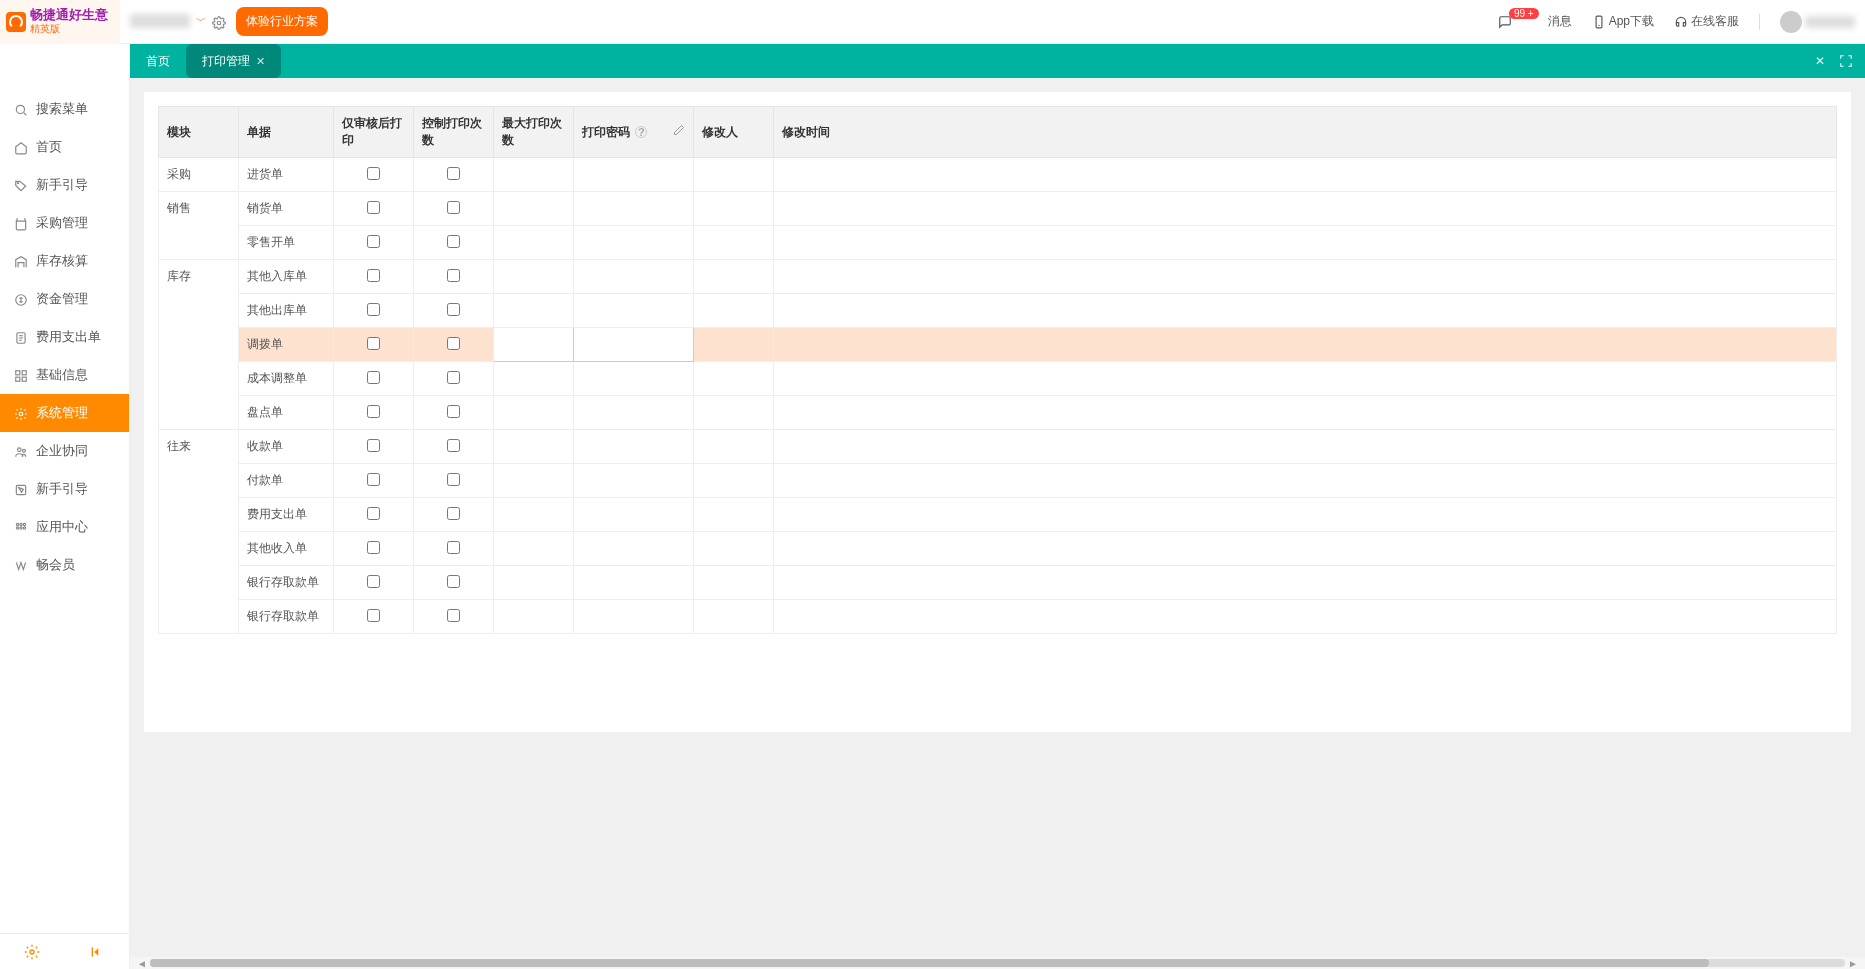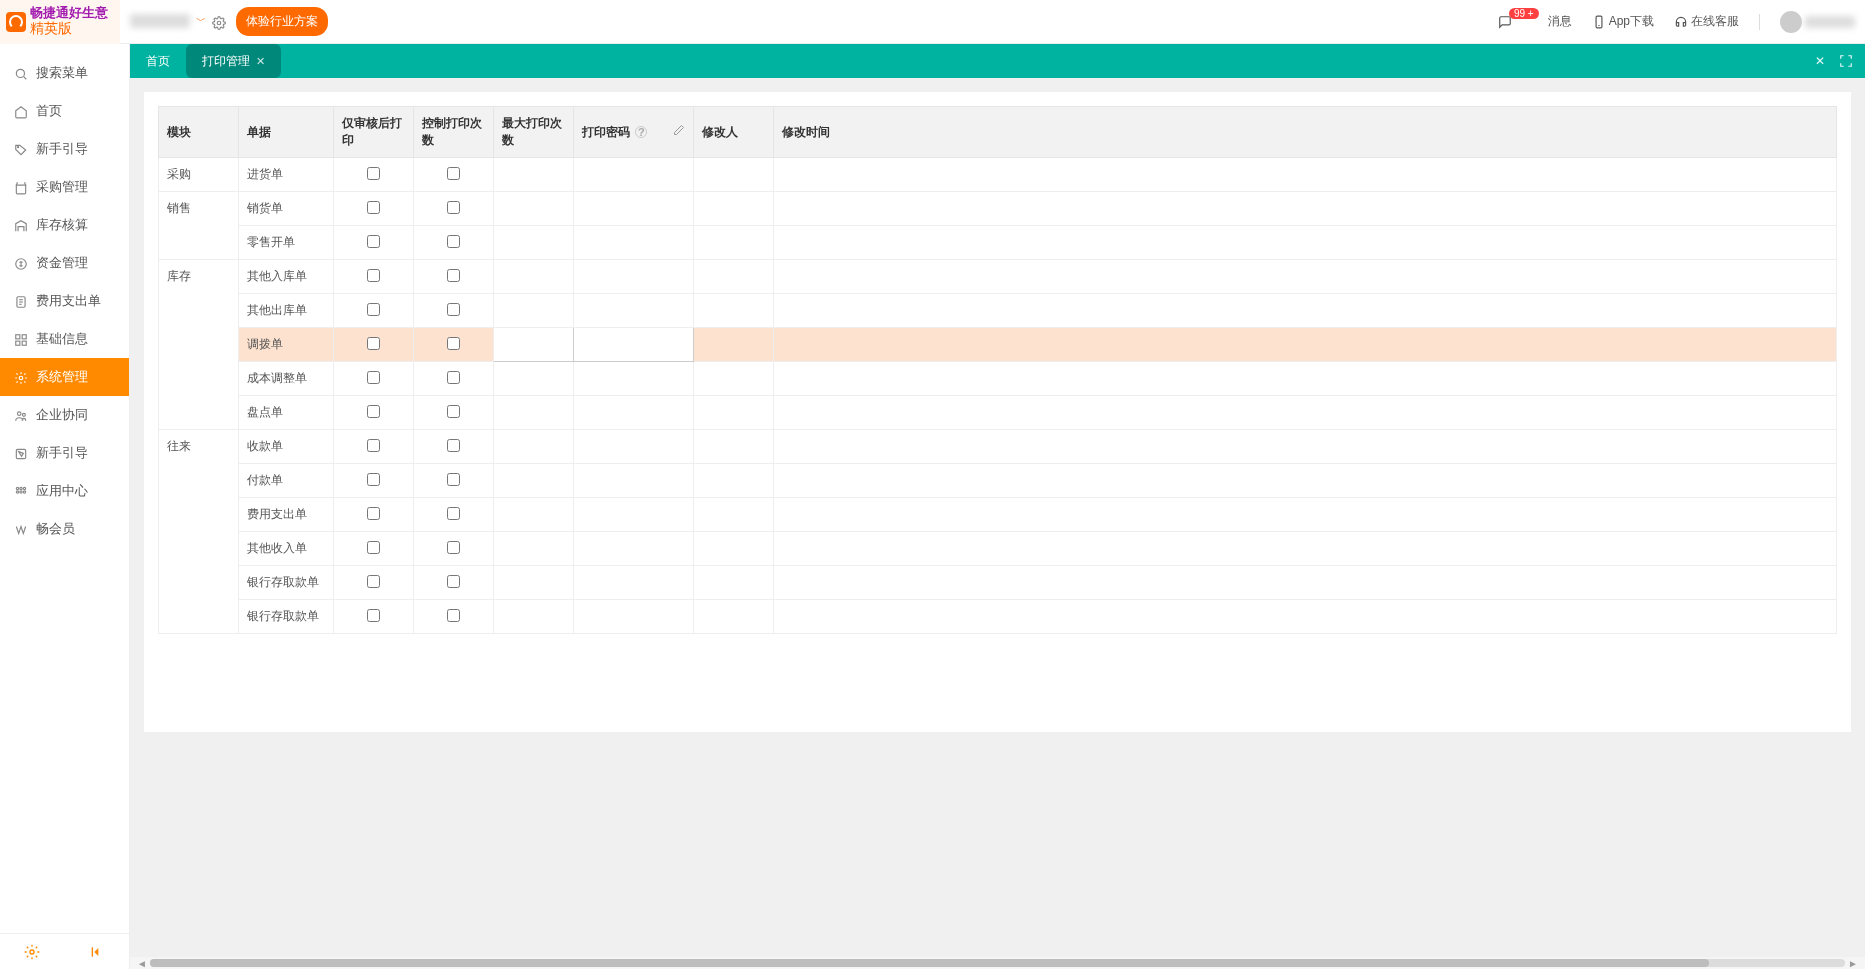--- a/index.html
+++ b/index.html
@@ -2,37 +2,37 @@
 <html><head>
 <meta charset="utf-8">
 <style>
   * { margin:0; padding:0; box-sizing:border-box; }
   body { font-family: "Microsoft YaHei","PingFang SC",Arial,sans-serif; font-size:12px; color:#333; background:#fff; overflow:hidden; }
   .topbar { height:44px; display:flex; align-items:center; padding:0 10px; border-bottom:1px solid #eee; }
   .logo-block { display:flex; align-items:center; width:120px; background:#fff6ef; height:44px; padding-left:6px; margin:-0px -10px 0 -10px; }
   .logo-ico { width:20px; height:20px; background:#ff6a00; border-radius:4px; margin-right:4px; position:relative; }
   .logo-ico::after { content:""; position:absolute; width:10px; height:10px; border:2px solid #fff; border-radius:50%; top:3px; left:3px; border-bottom-color:transparent;}
   .logo-txt { color:#a21caf; font-weight:bold; font-size:13px; line-height:1; }
-  .logo-sub { font-size:14px; color:#ff6a00; display:block; }
+  .logo-sub { font-size:10px; color:#ff6a00; display:block; }
   .blurred { filter:blur(3px); background:#ddd; color:#999; border-radius:2px; display:inline-block; }
   .entity-sel { margin-left:20px; display:flex; align-items:center; gap:6px; color:#777; }
   .entity-sel .blurred { width:60px; height:14px; }
   .chev { color:#ff6a00; font-size:10px; }
   .gear-sm { color:#888; font-size:14px; }
-  .btn-orange { background:#ff6a00; color:#fff; border:none; border-radius:13px; padding:6px 10px; font-size:12px; margin-left:10px; cursor:pointer;}
+  .btn-orange { background:#ff6a00; color:#fff; border:none; border-radius:8px; padding:6px 10px; font-size:12px; margin-left:10px; cursor:pointer;}
   .top-spacer { flex:1; }
   .top-actions { display:flex; align-items:center; gap:20px; color:#555; font-size:12px; }
   .top-actions .itm { display:flex; align-items:center; gap:3px; cursor:pointer; }
   .ico { width:14px; height:14px; display:inline-block; vertical-align:middle; }
   .badge { background:#ff4040; color:#fff; font-size:10px; border-radius:8px; padding:0 5px; position:relative; top:-8px; left:-6px;}
   .avatar { width:22px; height:22px; border-radius:50%; background:#ccc; }
   .divider-v { width:1px; height:16px; background:#ddd; }
   .app { display:flex; height:calc(100vh - 44px); }
   .sidebar { width:130px; background:#fff; border-right:1px solid #eee; display:flex; flex-direction:column; }
-  .menu { flex:1; padding-top:10px; }
+  .menu { flex:1; padding-top:1px;margin-top:45px; }
   .menu .mi { display:flex; align-items:center; gap:8px; padding:10px 14px; color:#555; cursor:pointer; font-size:13px;}
   .menu .mi .ico { color:#888; }
   .menu .mi.active { background:#ff8a00; color:#fff; }
   .menu .mi.active .ico { color:#fff; }
   .side-bottom { height:36px; display:flex; align-items:center; justify-content:space-around; border-top:1px solid #eee;}
   .side-bottom span { color:#ff8a00; font-size:14px; cursor:pointer;}
   .main { flex:1; display:flex; flex-direction:column; background:#f0f0f0; min-width:0;}
   .tabsbar { height:34px; background:#00b3a1; display:flex; align-items:stretch; color:#fff;}
   .tab { padding:0 16px; display:flex; align-items:center; gap:6px; font-size:12px; cursor:pointer;}
   .tab.home { background:#00b3a1; }

